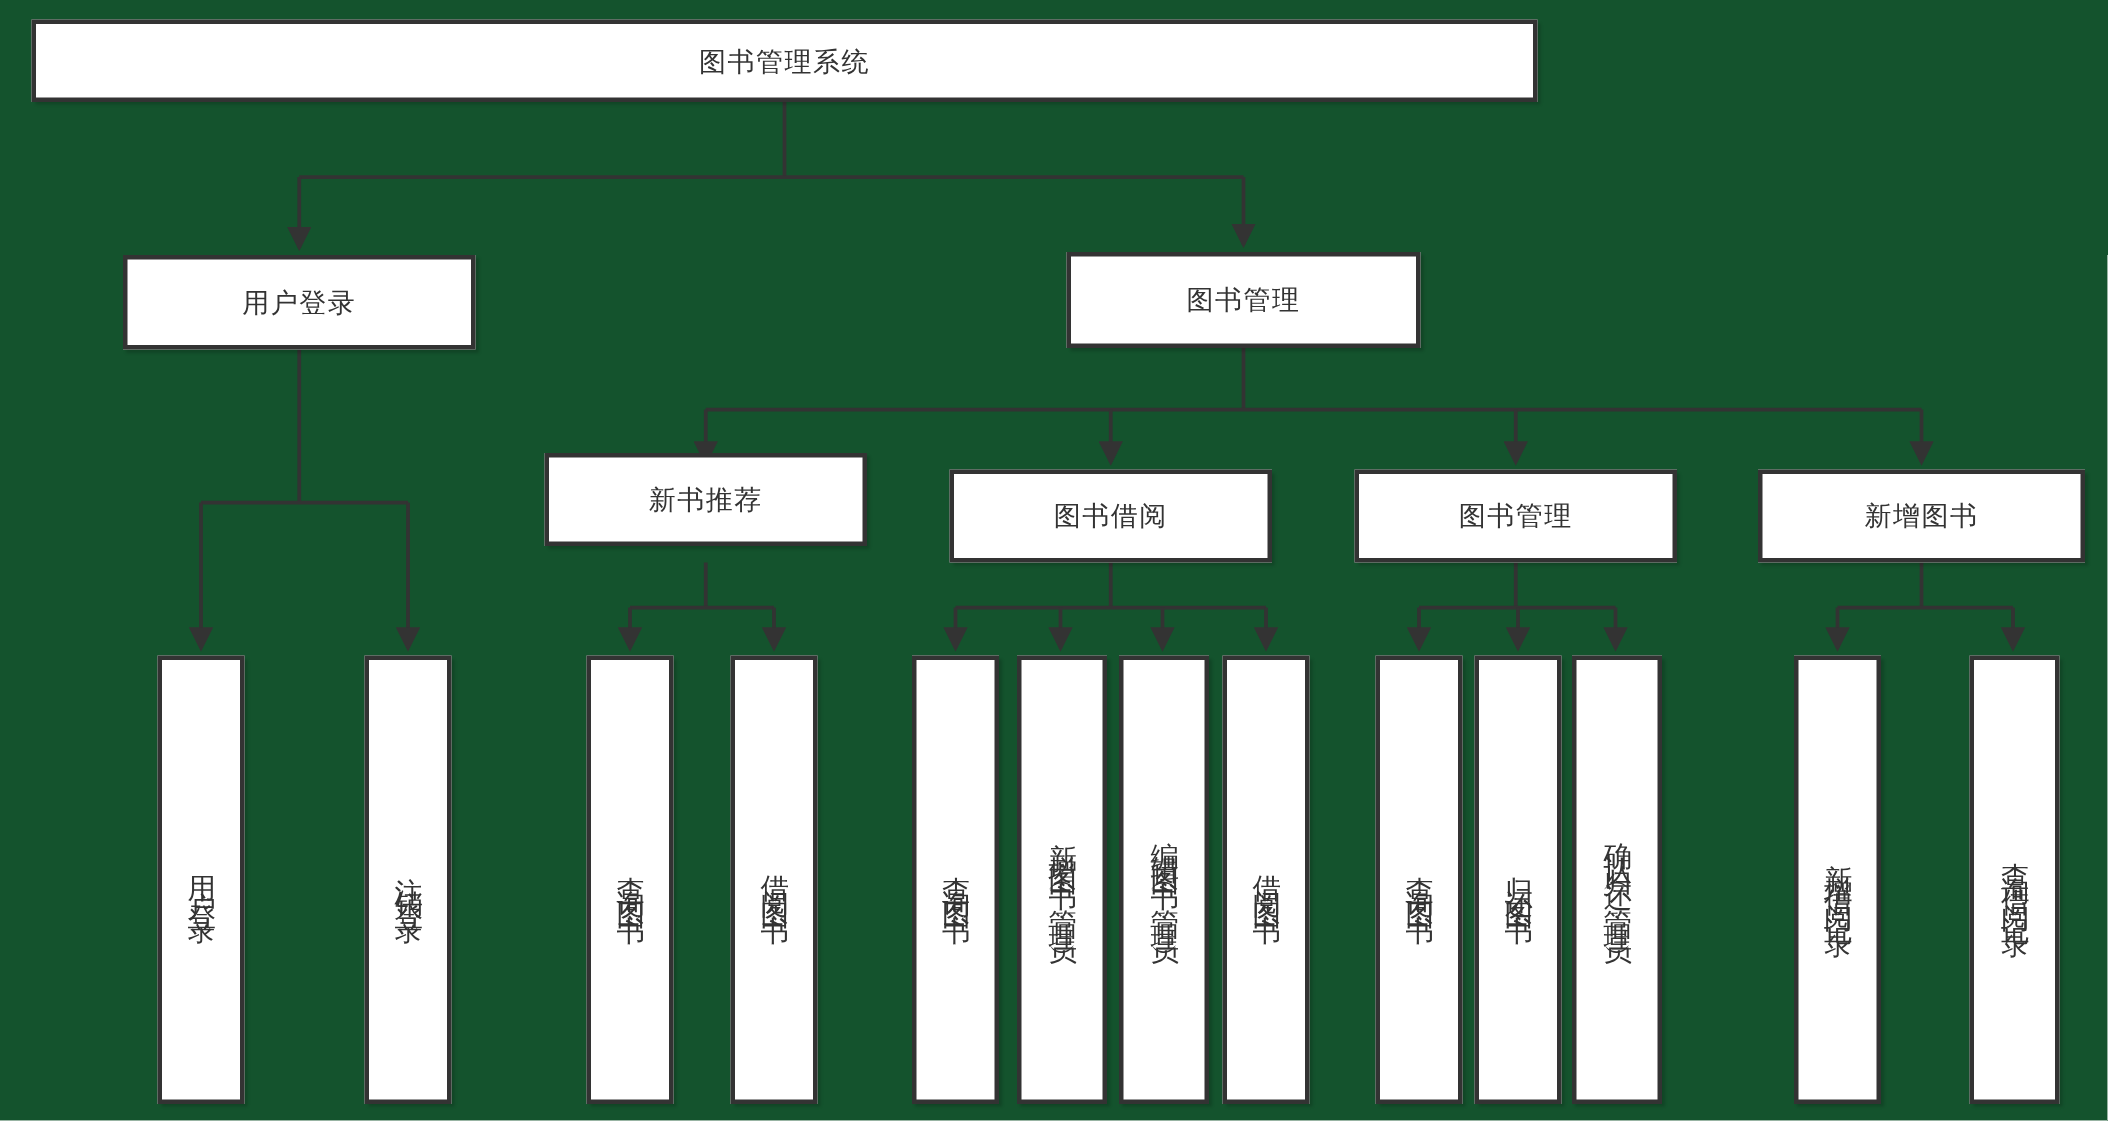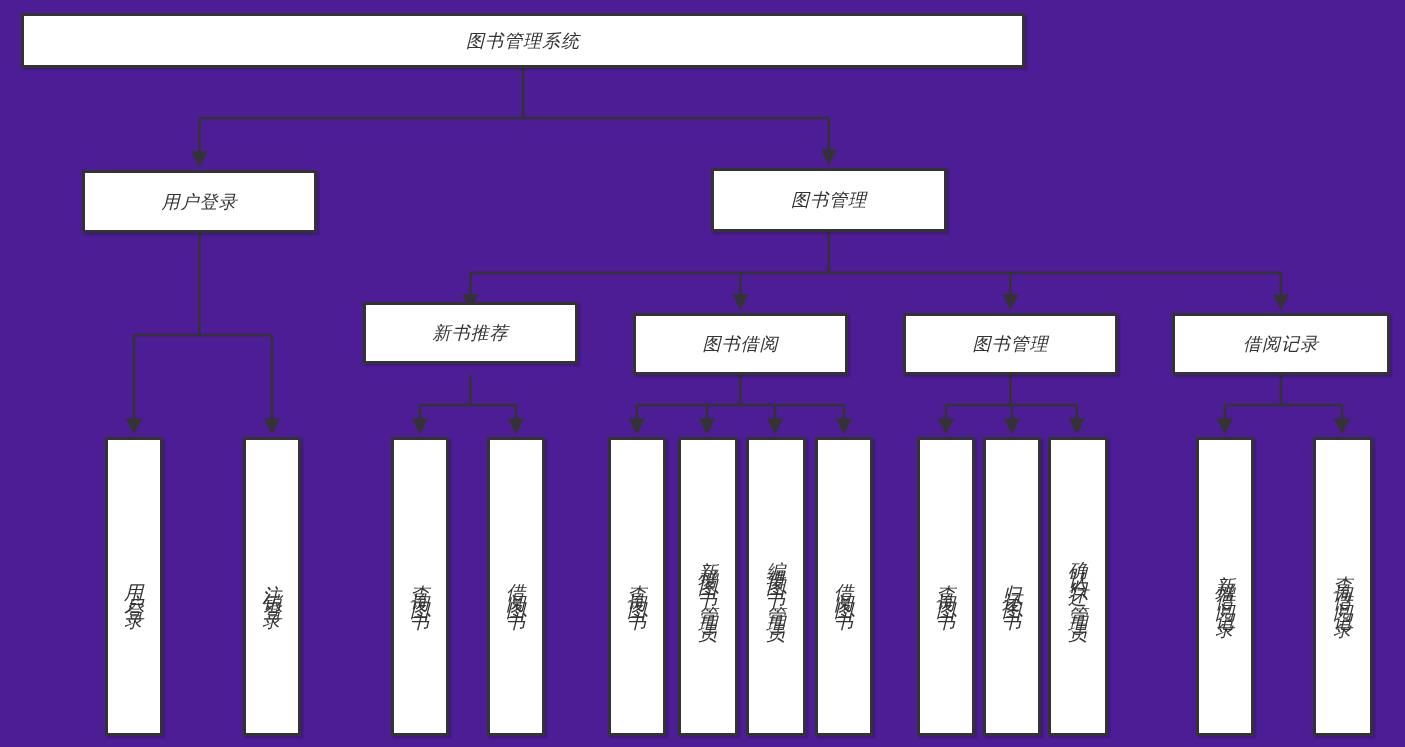--- a/index.html
+++ b/index.html
@@ -1,23 +1,22 @@
 <!DOCTYPE html>
 <html><head>
 <meta charset="utf-8">
 <style>
   html,body{margin:0;padding:0;background:#ffffff;}
   #stage{
     position:relative;
     width:1405px;height:747px;
-    background:#4c1d95;
+    background:#14532d;
     font-family:"Liberation Sans","DejaVu Sans",sans-serif;
     color:#333333;
     overflow:hidden;
-    font-style:italic;
   }
   #wires{position:absolute;left:0;top:0;width:1405px;height:747px;}
   .node{
     position:absolute;
     box-sizing:border-box;
     border:3px solid #333333;
     background:#ffffff;
     display:flex;align-items:center;justify-content:center;
     box-shadow:2px 2px 2px rgba(0,0,0,0.18);
   }
@@ -109,21 +108,21 @@
   <div class="node" style="left:363px;top:302px;width:215px;height:62px;">
     <span class="h-label">新书推荐</span>
   </div>
   <div class="node" style="left:633px;top:313px;width:215px;height:62px;">
     <span class="h-label">图书借阅</span>
   </div>
   <div class="node" style="left:903px;top:313px;width:215px;height:62px;">
     <span class="h-label">图书管理</span>
   </div>
   <div class="node" style="left:1172px;top:313px;width:218px;height:62px;">
-    <span class="h-label">借阅记录</span>
+    <span class="h-label">新增图书</span>
   </div>
 
   <div class="node leaf" style="left:105px;">
     <span class="v-label">用户登录</span>
   </div>
   <div class="node leaf" style="left:243px;">
     <span class="v-label">注销登录</span>
   </div>
 
   <div class="node leaf" style="left:391px;">

